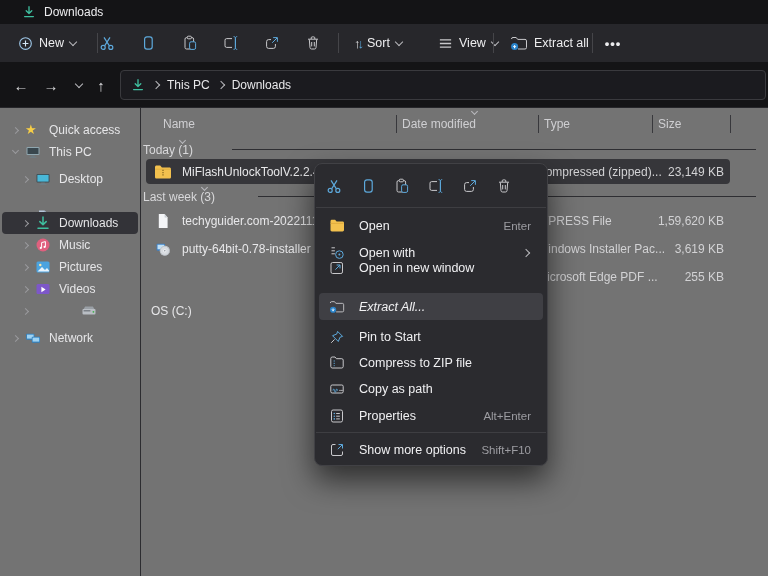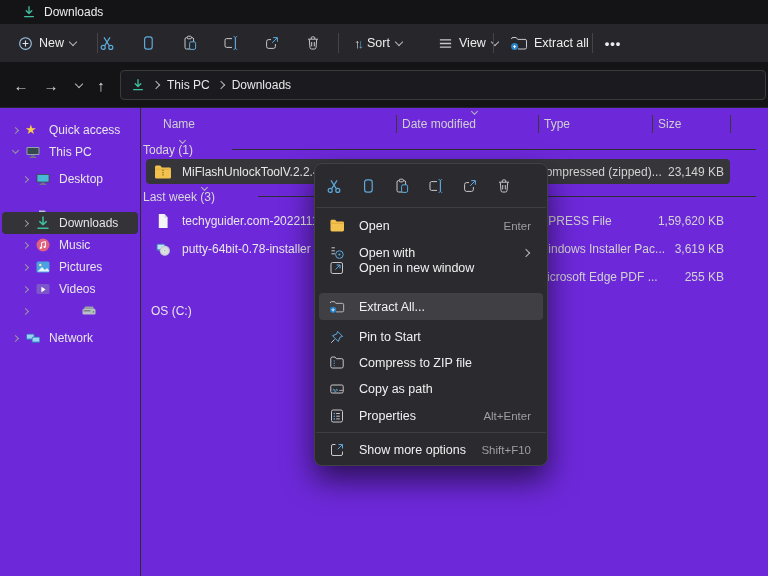--- a/index.html
+++ b/index.html
@@ -1,18 +1,18 @@
 <!DOCTYPE html>
 <html><head>
 <meta charset="utf-8">
 <style>
   * { margin:0; padding:0; box-sizing:border-box; }
   html,body { width:768px; height:576px; overflow:hidden; background:#101012; }
   body { font-family:"Liberation Sans","DejaVu Sans",sans-serif; color:#e8e8ea; font-size:12px; }
-  #app { position:relative; width:768px; height:576px; background:#6d28d9; }
+  #app { position:relative; width:768px; height:576px; background:#737373; }
 
   
   .titlebar { position:absolute; left:0; top:0; width:768px; height:24px; background:#141416; display:flex; align-items:center; }
   .titlebar .ticon { margin-left:22px; width:14px; height:14px; }
   .titlebar .ttext { margin-left:8px; font-size:12px; color:#ececee; }
 
   
   .toolbar { position:absolute; left:0; top:24px; width:768px; height:38px; background:#27272b; }
   .tb { position:absolute; top:5px; height:28px; display:flex; align-items:center; justify-content:center; border-radius:4px; cursor:default; }
   .tb svg { display:block; }
@@ -419,21 +419,21 @@
     </div>
 
     <div class="cmitem" style="top:90px;">
       <svg class="mi" viewBox="0 0 16 16" fill="none">
           <rect x="2" y="2.5" width="11.5" height="11" rx="1.6" stroke="#c9c9cc"></rect>
           <path d="M6.4 9.6 L10.9 5.1 M7.6 5 H11 v3.4" stroke="#5da9dc"></path>
         </svg>
       <span class="mlabel">Open in new window</span>
     </div>
 
-    <div class="cmitem hl" style="top:129px;">
+    <div class="cmitem hl" style="top:129px;font-style:italic;">
       <svg class="mi" viewBox="0 0 18 15" fill="none">
           <path d="M1.5 3 a1.5 1.5 0 0 1 1.5 -1.5 h3.2 l1.5 1.9 h7.3 a1.5 1.5 0 0 1 1.5 1.5 v6.6 a1.5 1.5 0 0 1 -1.5 1.5 H8" stroke="#c9c9cc"></path>
           <circle cx="4.6" cy="10.6" r="3.5" fill="#2a83c9"></circle>
           <path d="M4.6 12.3 v-3.2 M3.3 10.2 l1.3 1.4 1.3 -1.4" stroke="#fff" stroke-width="1"></path>
         </svg>
       <span class="mlabel">Extract All...</span>
     </div>
 
     <div class="cmitem" style="top:159px;">
       <svg class="mi" viewBox="0 0 16 16" fill="none">

